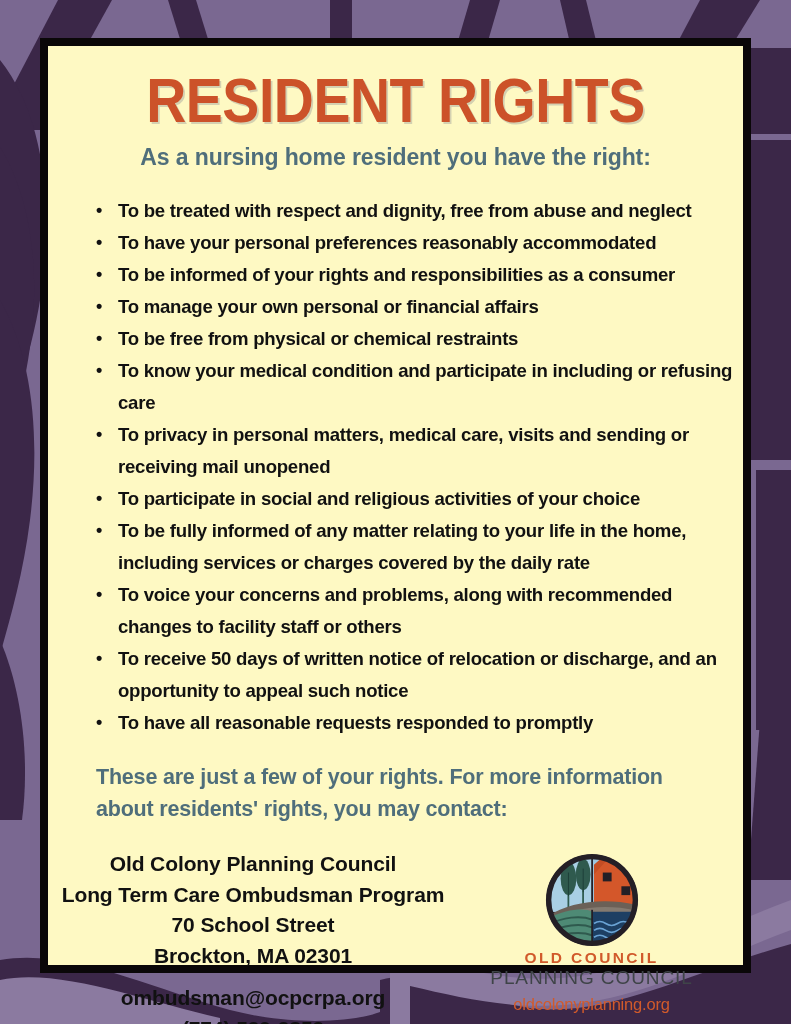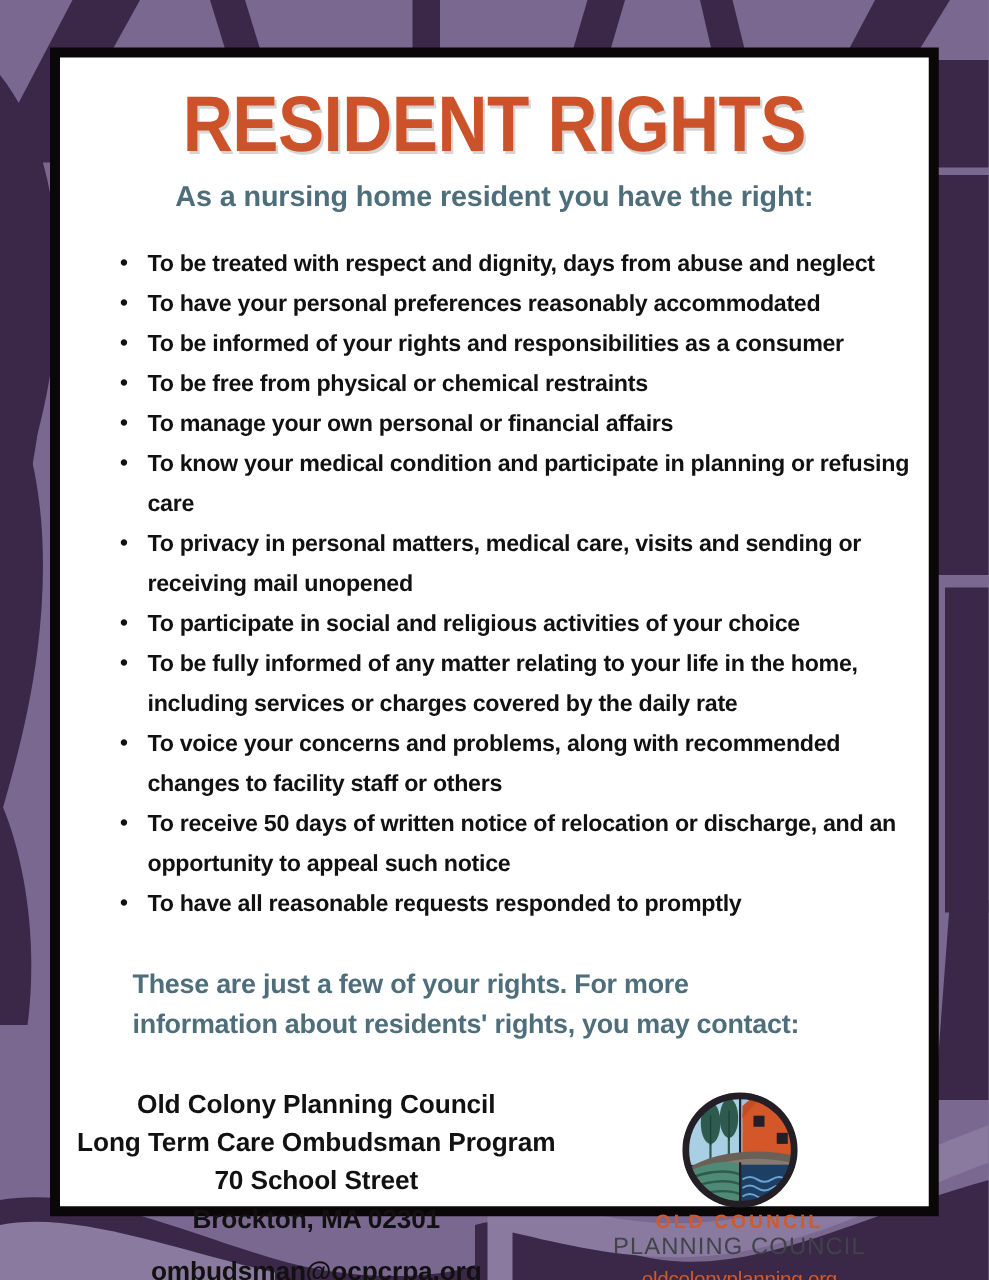--- a/index.html
+++ b/index.html
@@ -36,21 +36,21 @@
     top: 38px;
     width: 711px;
     height: 935px;
     background: #0a0708;
     box-sizing: border-box;
     padding: 8px;
   }
   #card {
     width: 100%;
     height: 100%;
-    background: #ffffff;
+    background: #fef9c3;
     box-sizing: border-box;
     position: relative;
   }
 
   
   #title {
     margin: 0;
     padding: 22px 0 0 0;
     text-align: center;
     font-size: 63px;
@@ -95,21 +95,21 @@
     position: absolute;
     left: 2px;
     top: 0;
     font-size: 18px;
     line-height: 1.72;
     color: #111111;
   }
 
   
   #closing {
-    margin: 16px;
+    margin: 6px;
     padding: 17px 56px 0 42px;
     font-size: 21.5px;
     font-weight: bold;
     line-height: 1.48;
     color: #4f6e7b;
     letter-spacing: -0.2px;
   }
 
   
   #footer {
@@ -192,26 +192,26 @@
   </svg>
 
   <div id="card-frame">
     <div id="card">
 
       <h1 id="title">RESIDENT RIGHTS</h1>
 
       <h2 id="subtitle">As a nursing home resident you have the right:</h2>
 
       <ul id="rights-list">
-        <li>To be treated with respect and dignity, days from abuse and neglect</li>
+        <li>To be treated with respect and dignity, free from abuse and neglect</li>
         <li>To have your personal preferences reasonably accommodated</li>
         <li>To be informed of your rights and responsibilities as a consumer</li>
+        <li>To manage your own personal or financial affairs</li>
         <li>To be free from physical or chemical restraints</li>
-        <li>To manage your own personal or financial affairs</li>
-        <li>To know your medical condition and participate in planning or refusing care</li>
+        <li>To know your medical condition and participate in including or refusing care</li>
         <li>To privacy in personal matters, medical care, visits and sending or receiving mail unopened</li>
         <li>To participate in social and religious activities of your choice</li>
         <li>To be fully informed of any matter relating to your life in the home, including services or charges covered by the daily rate</li>
         <li>To voice your concerns and problems, along with recommended changes to facility staff or others</li>
         <li>To receive 50 days of written notice of relocation or discharge, and an opportunity to appeal such notice</li>
         <li>To have all reasonable requests responded to promptly</li>
       </ul>
 
       <p id="closing">These are just a few of your rights. For more information about residents' rights, you may contact:</p>
 

